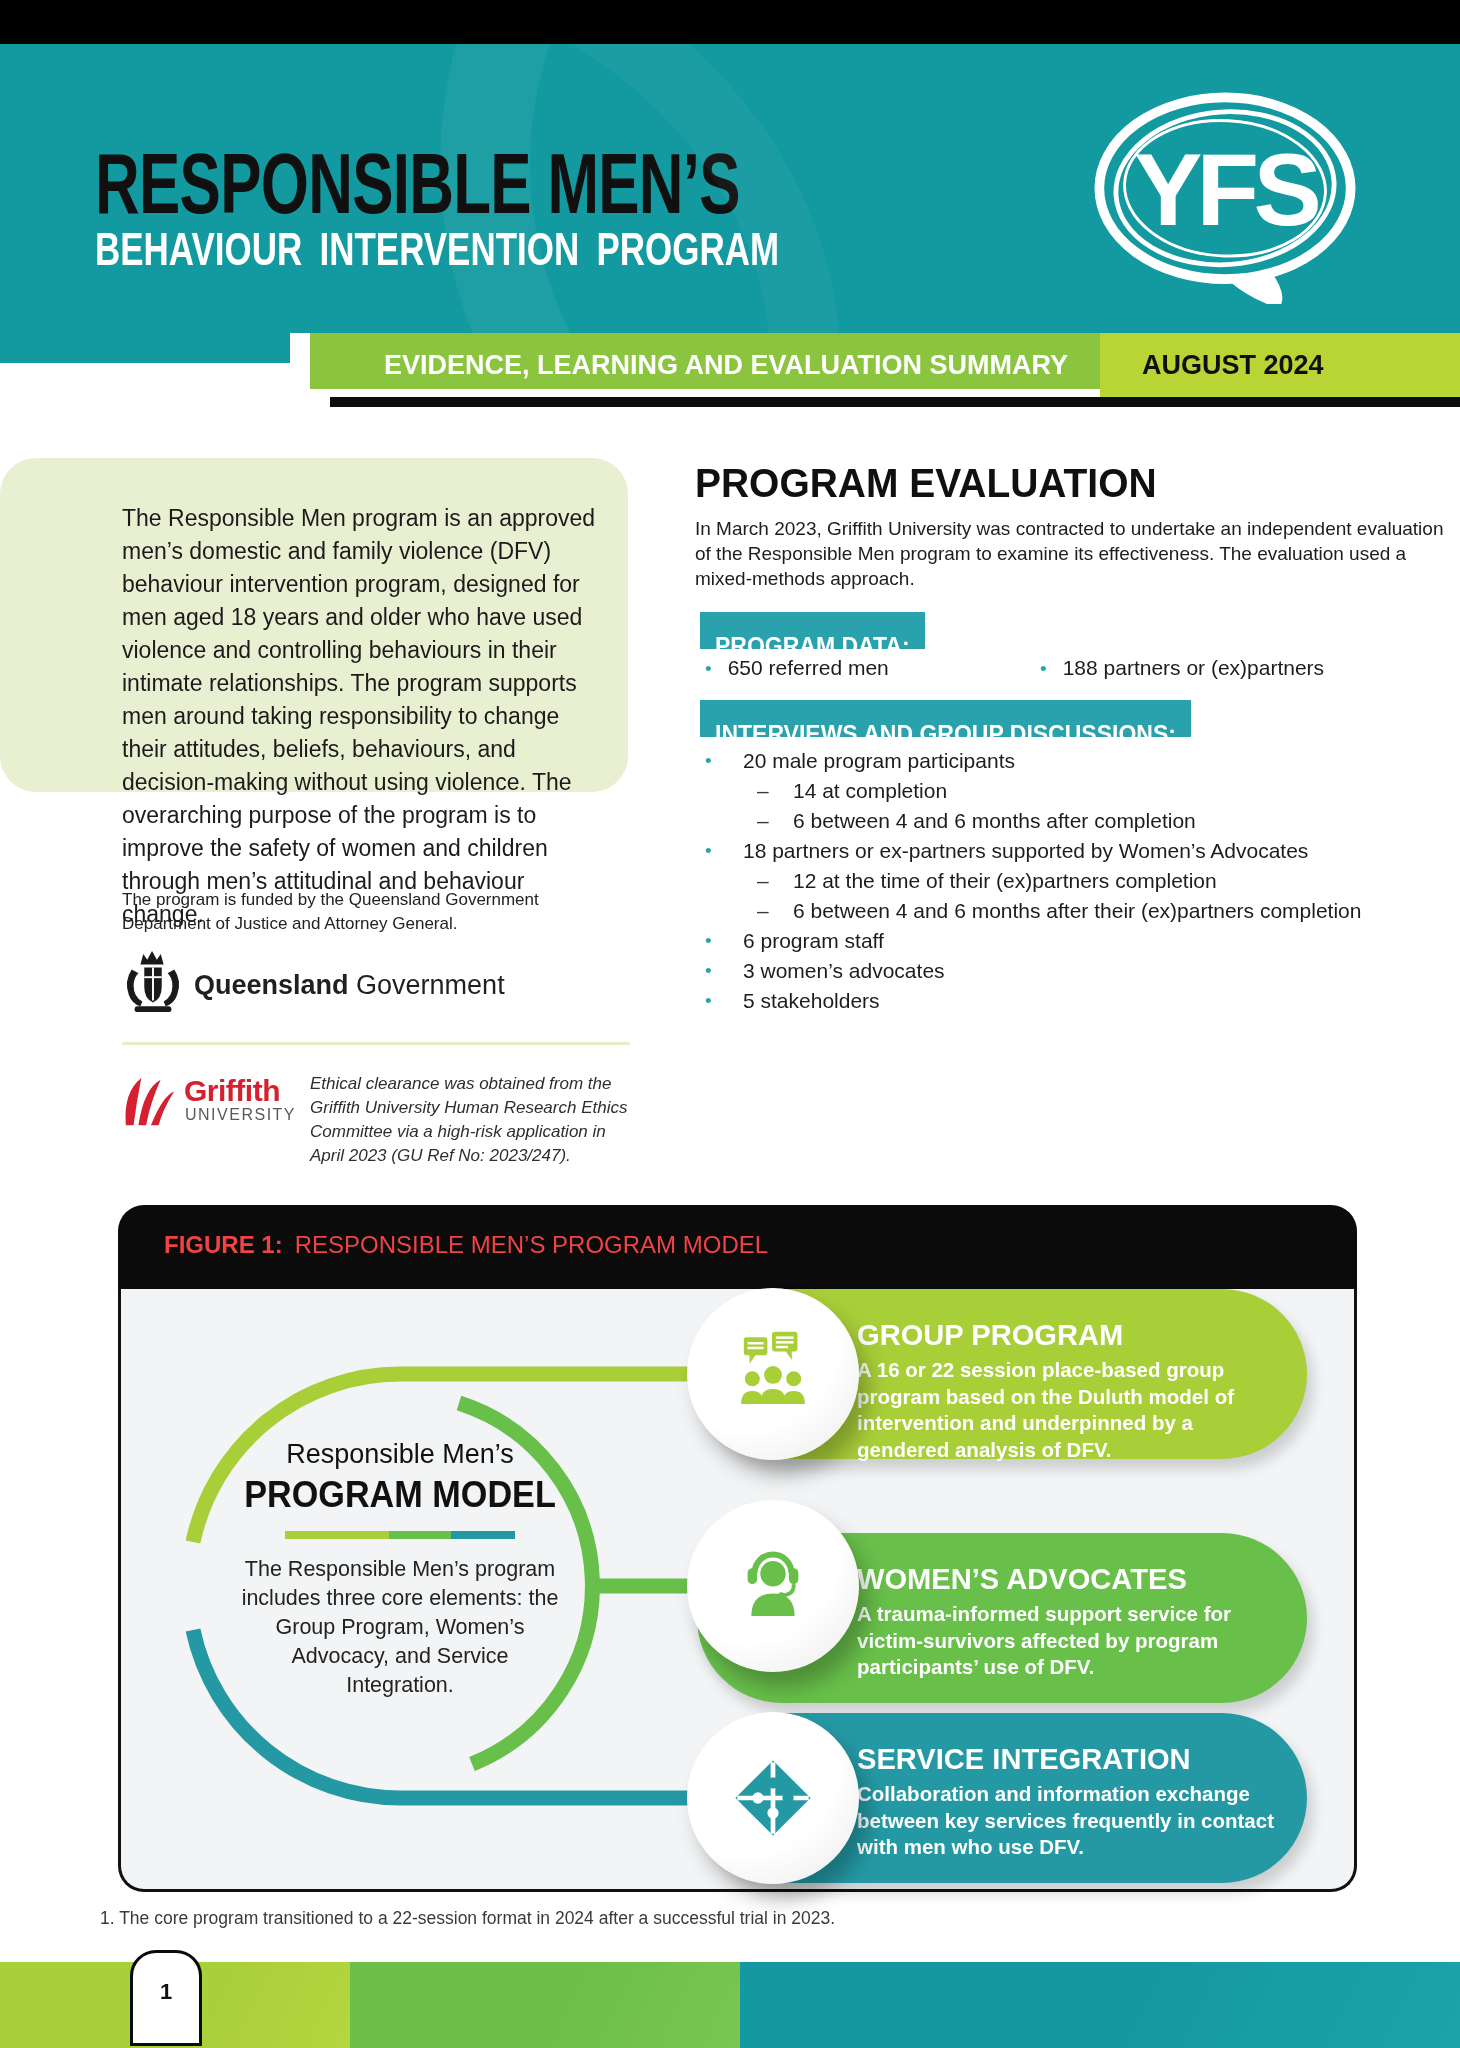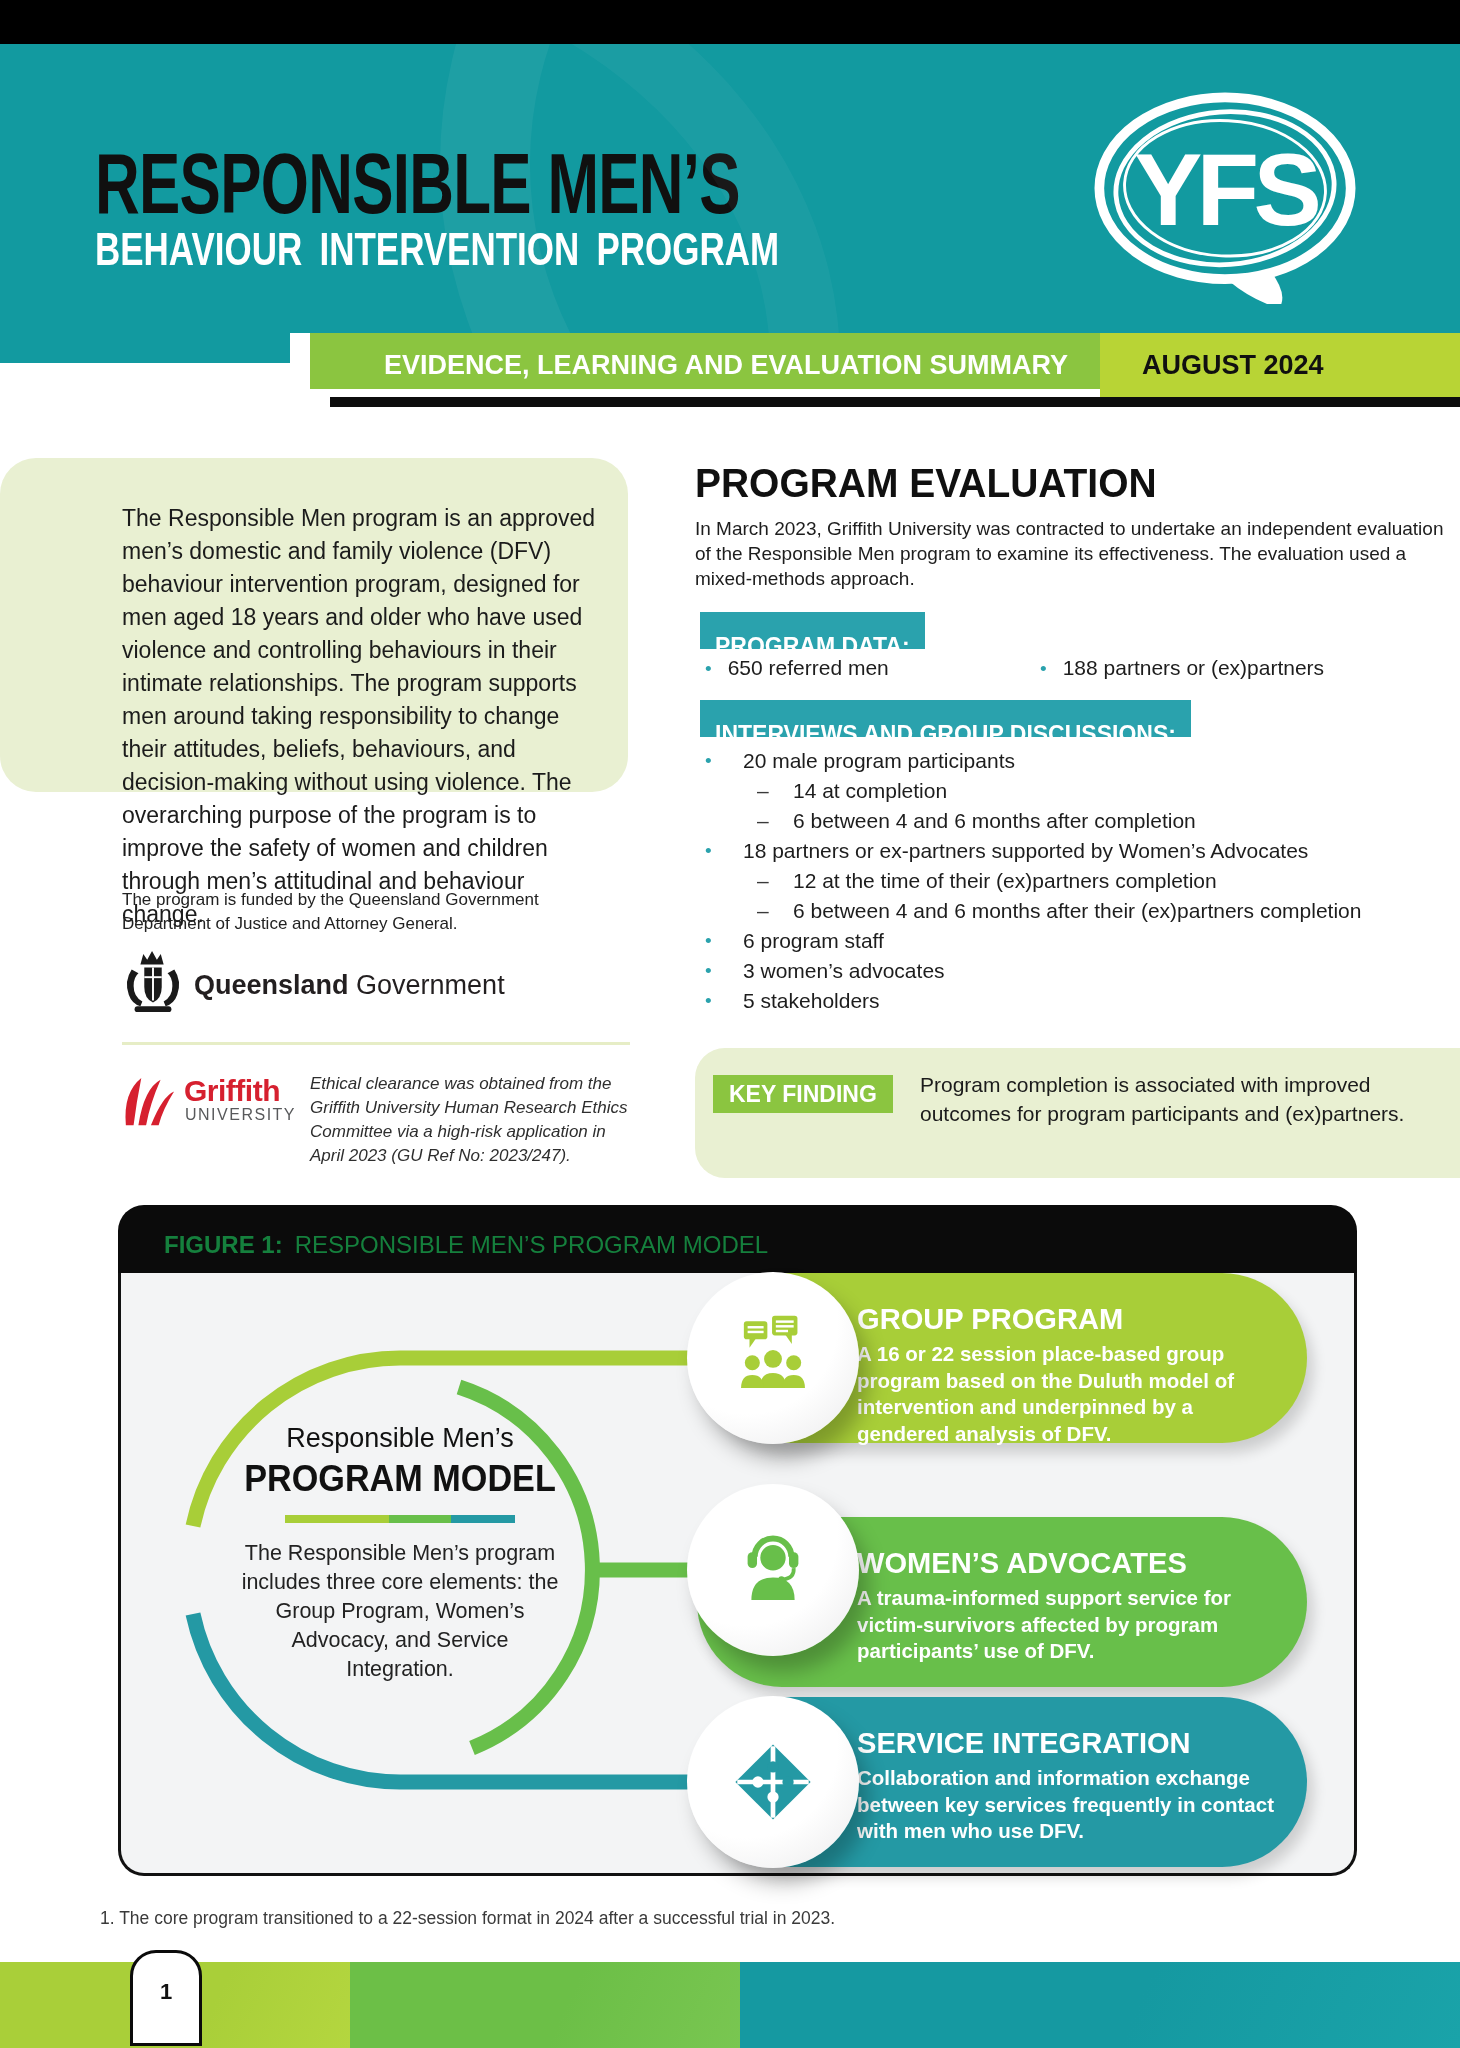--- a/index.html
+++ b/index.html
@@ -63,21 +63,21 @@
   .ilist li.sub::before { content:"–"; position:absolute; left:52px; color:#3a3a3a; }
 
   .kf-box { position:absolute; left:695px; top:1048px; width:765px; height:130px; background:#e9f0d2;
      border-radius:30px 0 0 30px; }
   .kf-badge { position:absolute; left:18px; top:27px; background:#8bc540; color:#fff; font-size:23px;
      font-weight:bold; height:38px; line-height:38px; padding:0 16px; }
   .kf-text { position:absolute; left:225px; top:22px; width:490px; font-size:21px; line-height:29px; color:#1b1b1b; }
 
   
   .figure { position:absolute; left:118px; top:1205px; width:1239px; height:683px; }
-  .fig-head { height:68px; background:#0b0b0b; border-radius:26px 26px 0 0; color:#15803d; font-size:24px;
+  .fig-head { height:84px; background:#0b0b0b; border-radius:26px 26px 0 0; color:#ef4444; font-size:24px;
      line-height:80px; padding-left:46px; }
   .fig-head .fl { font-weight:bold; margin-right:12px; }
   .fig-body { position:relative; height:603px; background:#f3f4f5; border:3px solid #111; border-top:none;
      border-radius:0 0 26px 26px; }
   .fig-lines { position:absolute; left:0; top:0; }
   .fig-center { position:absolute; left:104px; top:150px; width:350px; text-align:center; }
   .fc1 { font-size:27px; color:#111; }
   .fc2 { font-size:36px; font-weight:bold; color:#111; margin-top:4px; transform:scaleX(0.95); }
   .fc-divider { width:230px; height:8px; margin:15px auto 16px auto; font-size:0; }
   .fc-divider span { display:inline-block; height:8px; }
@@ -186,24 +186,20 @@
     <li class="sub"><span>14 at completion</span></li>
     <li class="sub"><span>6 between 4 and 6 months after completion</span></li>
     <li class="main"><span>18 partners or ex-partners supported by Women’s Advocates</span></li>
     <li class="sub"><span>12 at the time of their (ex)partners completion</span></li>
     <li class="sub"><span>6 between 4 and 6 months after their (ex)partners completion</span></li>
     <li class="main"><span>6 program staff</span></li>
     <li class="main"><span>3 women’s advocates</span></li>
     <li class="main"><span>5 stakeholders</span></li>
   </ul>
 
-  <div class="kf-box">
-    <div class="kf-badge">KEY FINDING</div>
-    <div class="kf-text">Program completion is associated with improved outcomes for program participants and (ex)partners.</div>
-  </div>
 
   <div class="figure">
     <div class="fig-head">
       <span class="fl">FIGURE 1:</span><span>RESPONSIBLE MEN’S PROGRAM MODEL</span>
     </div>
     <div class="fig-body">
       <svg class="fig-lines" width="1233" height="597" viewBox="0 0 1233 597">
         <path d="M 72,253 A 212 212 0 0 1 279,85 L 652,85" fill="none" stroke="#a8ce38" stroke-width="15"></path>
         <path d="M 72,341 A 212 212 0 0 0 279,509 L 652,509" fill="none" stroke="#2499a4" stroke-width="15"></path>
         <path d="M 338,114 A 192 192 0 0 1 351,475" fill="none" stroke="#68bf4a" stroke-width="15"></path>

